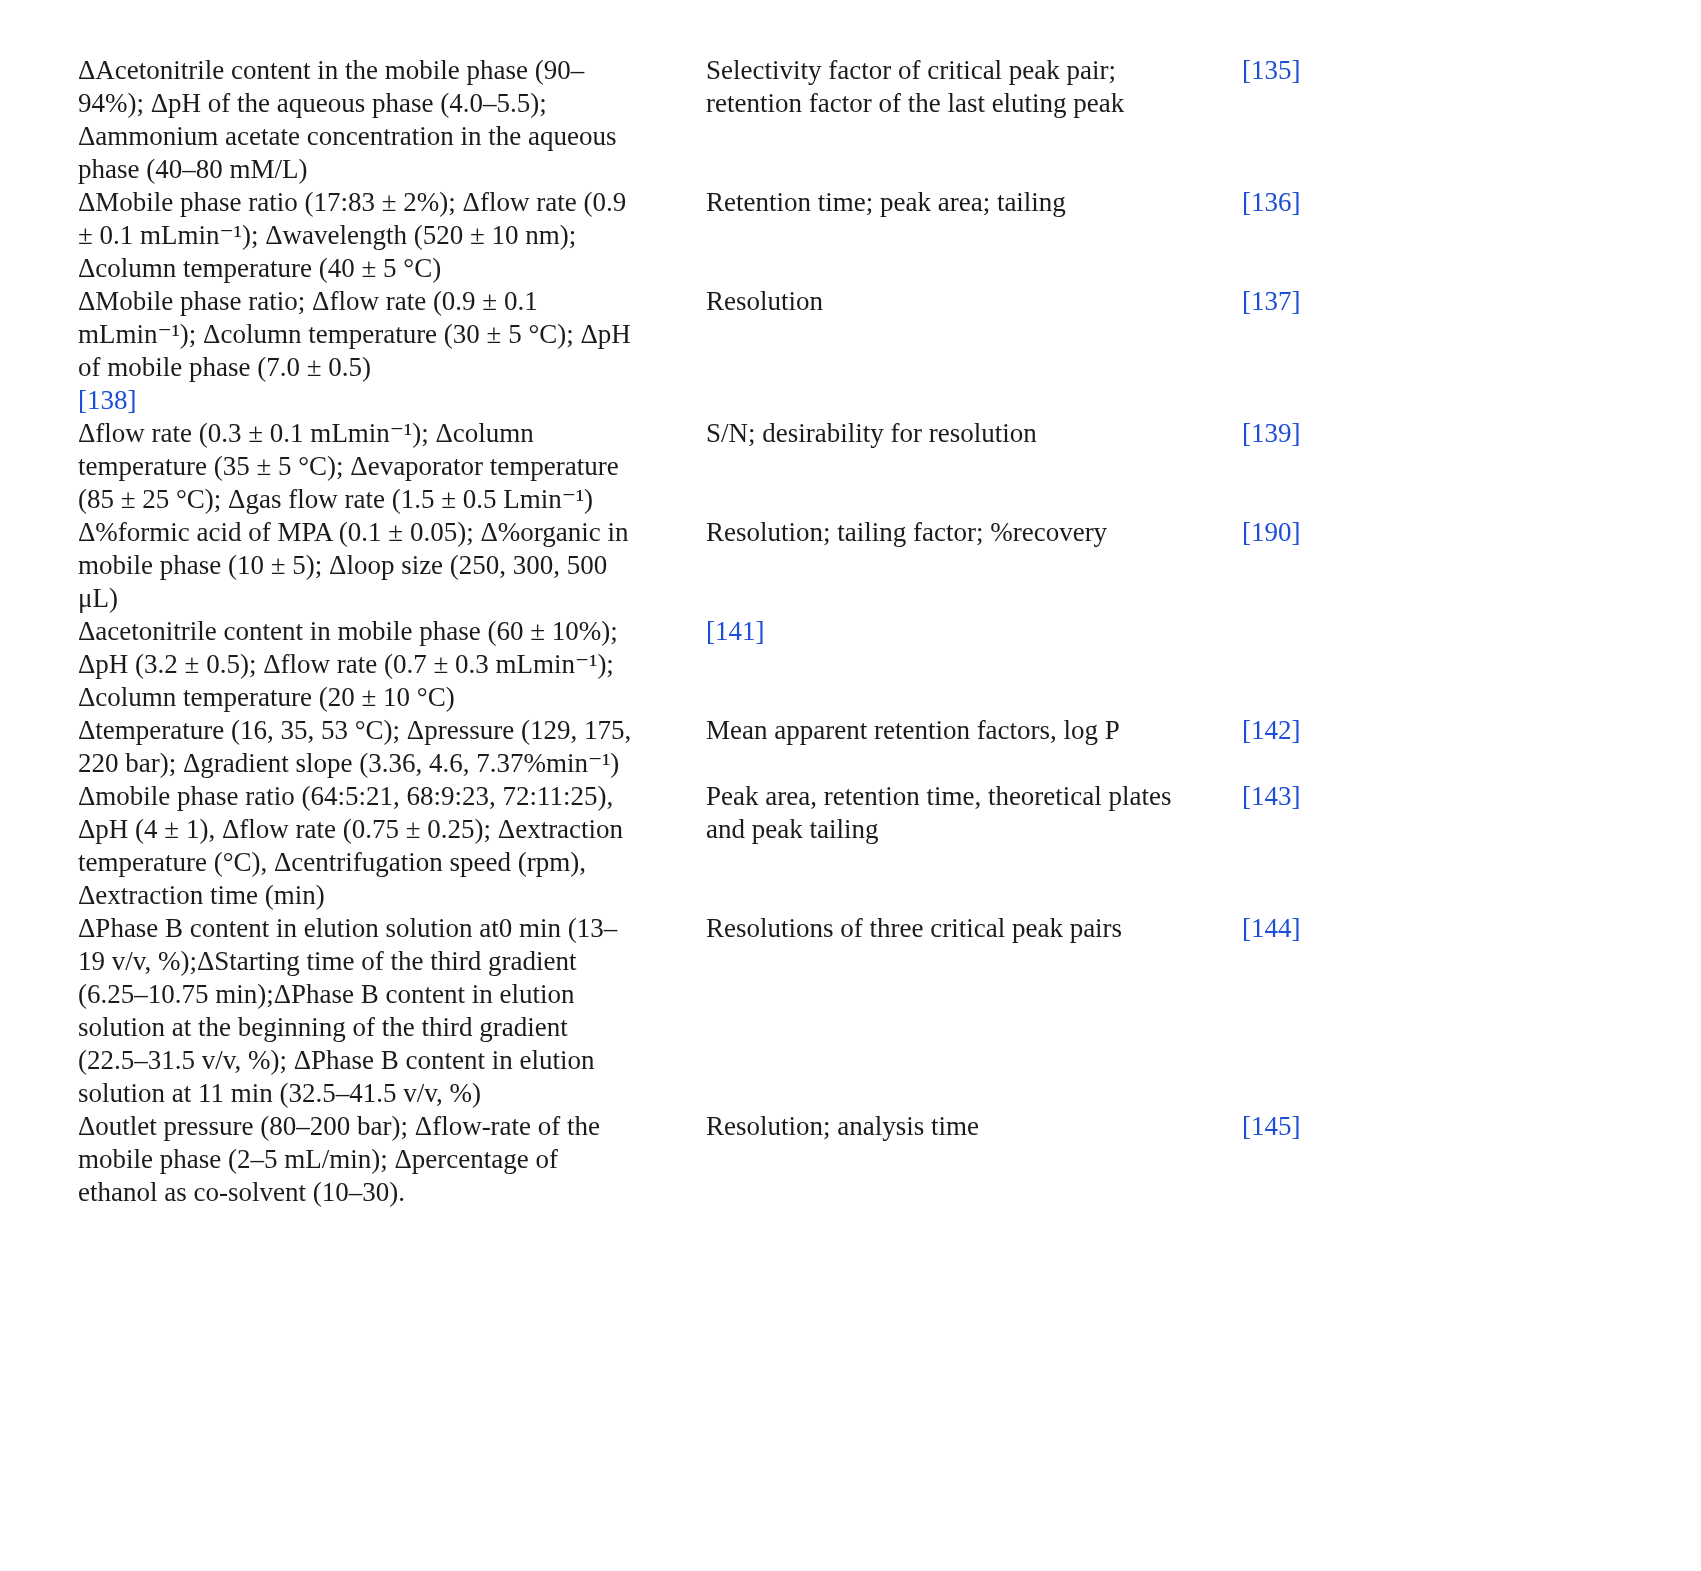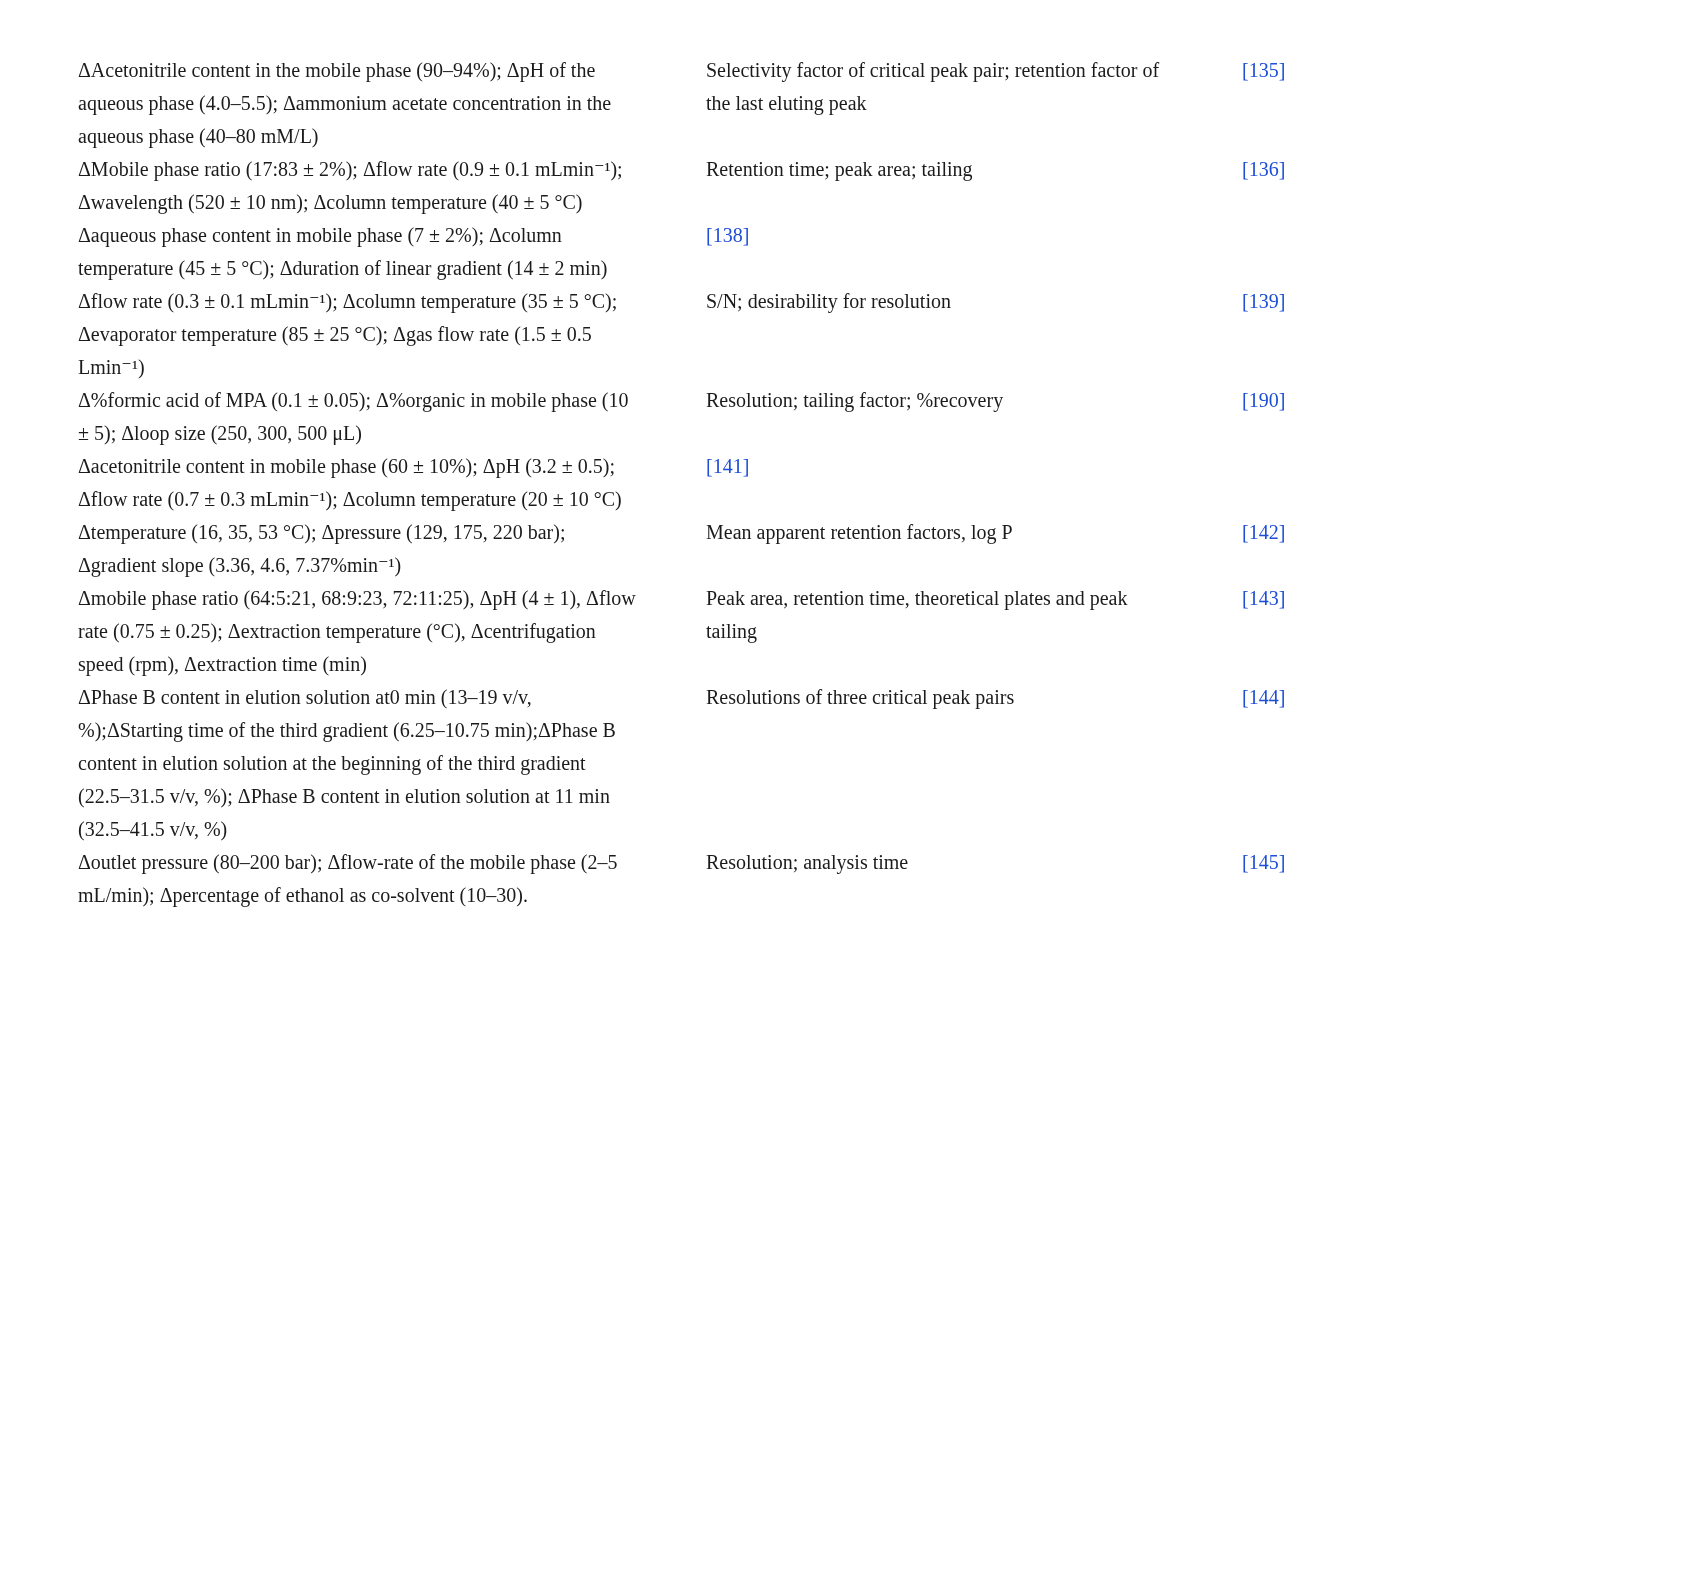--- a/index.html
+++ b/index.html
@@ -8,21 +8,21 @@
     background: #ffffff;
   }
   .page {
     position: relative;
     box-sizing: border-box;
     width: 1701px;
     height: 1571px;
     background: #ffffff;
     padding: 54px 0 0 78px;
     font-family: "Liberation Serif", "DejaVu Serif", serif;
-    font-size: 20px;
+    font-size: 27px;
     line-height: 33px;
     color: #1b1b1b;
     overflow: hidden;
   }
   .table {
     display: block;
   }
   .trow {
     display: grid;
     grid-template-columns: 562px 470px 140px;
@@ -48,23 +48,27 @@
       <div class="cell">Selectivity factor of critical peak pair; retention factor of the last eluting peak</div>
       <div class="cell cell-ref"><span>[135]</span></div>
     </div>
 
     <div class="trow">
       <div class="cell">ΔMobile phase ratio (17:83 ± 2%); Δflow rate (0.9 ± 0.1 mLmin⁻¹); Δwavelength (520 ± 10 nm); Δcolumn temperature (40 ± 5 °C)</div>
       <div class="cell">Retention time; peak area; tailing</div>
       <div class="cell cell-ref"><span>[136]</span></div>
     </div>
 
+    <div class="trow">
+      <div class="cell">ΔMobile phase ratio; Δflow rate (0.9 ± 0.1 mLmin⁻¹); Δcolumn temperature (30 ± 5 °C); ΔpH of mobile phase (7.0 ± 0.5)</div>
+      <div class="cell">Resolution</div>
+      <div class="cell cell-ref"><span>[137]</span></div>
+    </div>
 
     <div class="trow">
-      <div class="cell">Δaqueous phase content in mobile phase (7 ± 2%); Δcolumn temperature (45 ± 5 °C); Δduration of linear gradient (14 ± 2 min)</div>
       <div class="cell cell-ref"><span>[138]</span></div>
     </div>
 
     <div class="trow">
       <div class="cell">Δflow rate (0.3 ± 0.1 mLmin⁻¹); Δcolumn temperature (35 ± 5 °C); Δevaporator temperature (85 ± 25 °C); Δgas flow rate (1.5 ± 0.5 Lmin⁻¹)</div>
       <div class="cell">S/N; desirability for resolution</div>
       <div class="cell cell-ref"><span>[139]</span></div>
     </div>
 
     <div class="trow">

